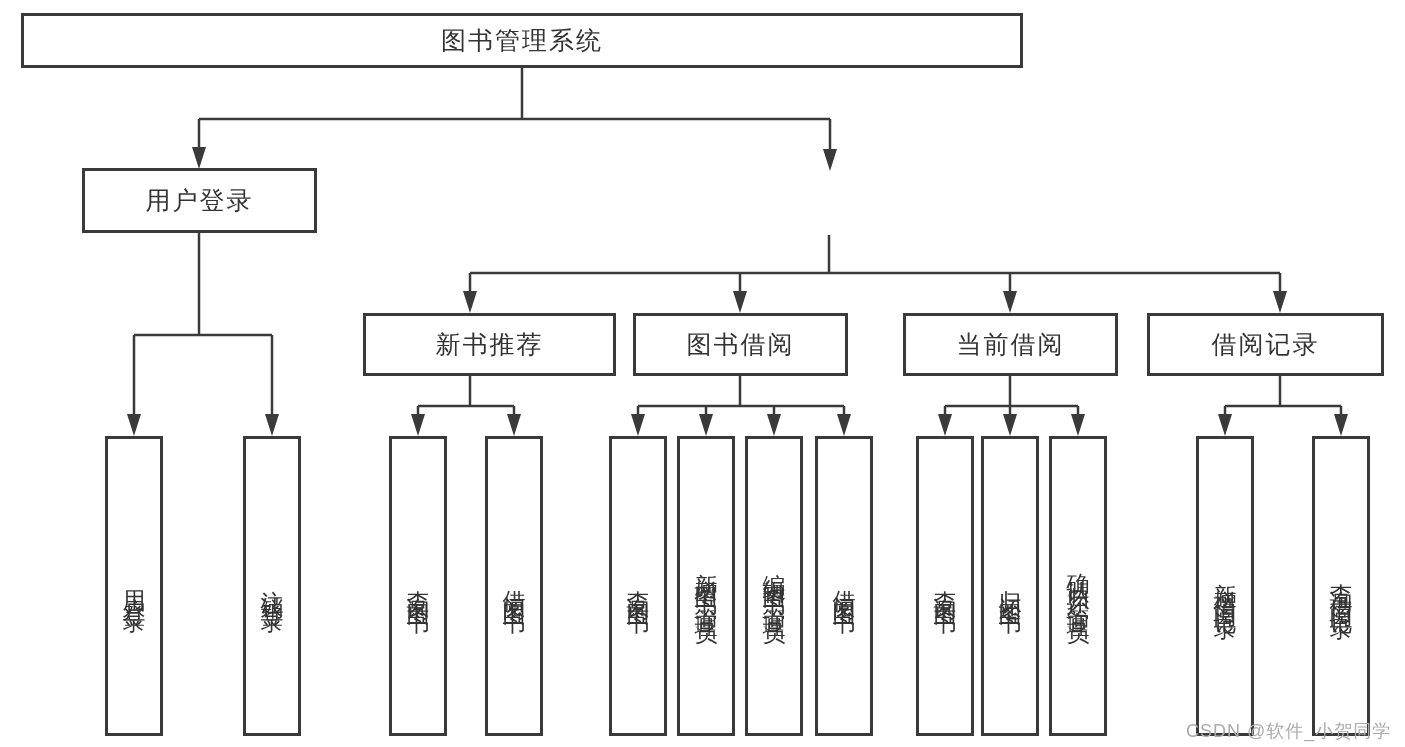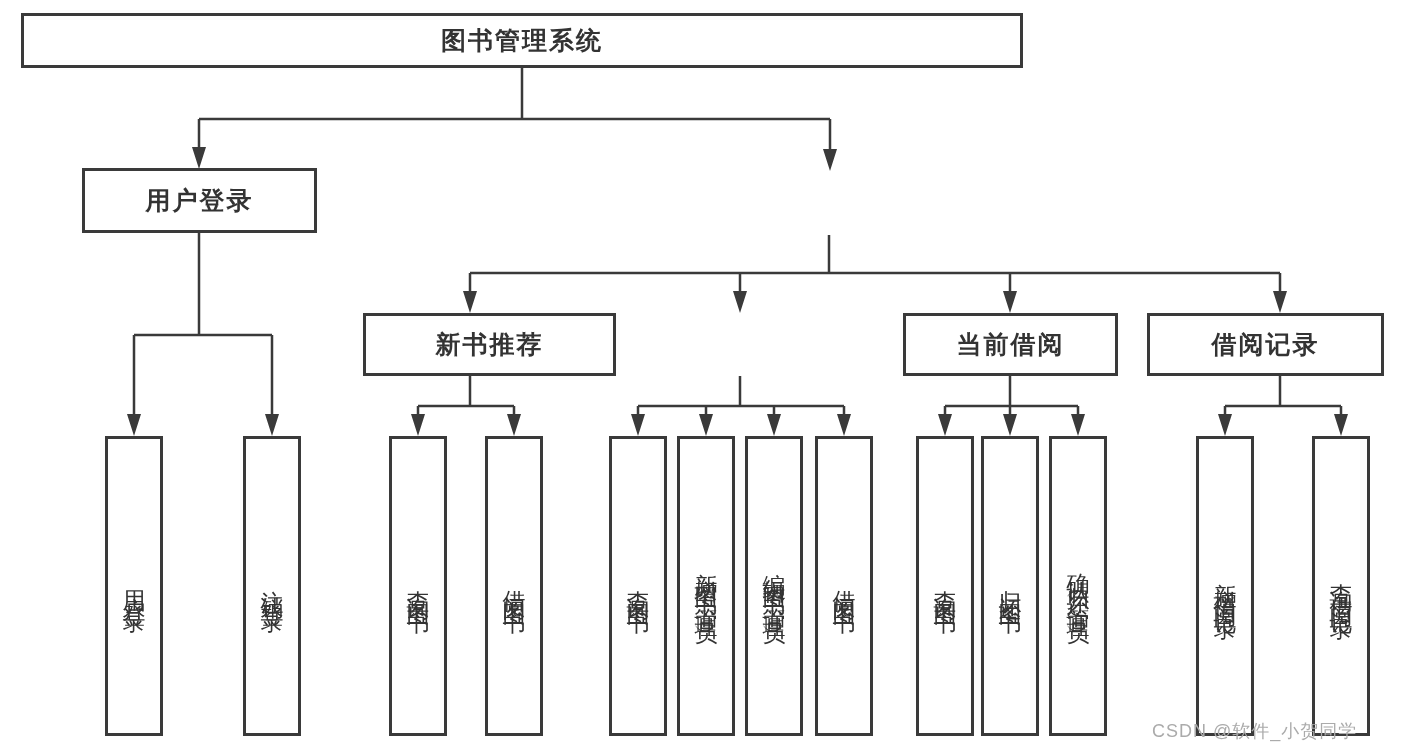--- a/index.html
+++ b/index.html
@@ -26,21 +26,20 @@
     background: #ffffff;
     border: 3px solid #3a3a3a;
     box-sizing: border-box;
     display: flex;
     align-items: center;
     justify-content: center;
     font-size: 25px;
     letter-spacing: 2px;
     color: #333333;
     white-space: nowrap;
-    font-weight: bold;
   }
   .leaf {
     position: absolute;
     top: 436px;
     width: 58px;
     height: 300px;
     background: #ffffff;
     border: 3px solid #3a3a3a;
     box-sizing: border-box;
     display: flex;
@@ -48,21 +47,21 @@
     justify-content: center;
     writing-mode: vertical-lr;
     text-orientation: mixed;
     font-size: 23px;
     letter-spacing: 7px;
     color: #333333;
     line-height: 1;
   }
   #watermark {
     position: absolute;
-    left: 1152px;
+    left: 1186px;
     top: 719px;
     font-size: 18px;
     color: #ababab;
     letter-spacing: 1px;
     white-space: nowrap;
   }
 </style>
 </head>
 <body>
 
@@ -104,20 +103,21 @@
              M1071 414 L1085 414 L1078 436 Z
              M1218 414 L1232 414 L1225 436 Z
              M1334 414 L1348 414 L1341 436 Z" fill="#3a3a3a" stroke="none"></path>
   </svg>
 
   <div class="hbox" style="left:21px; top:13px; width:1002px; height:55px;">图书管理系统</div>
 
   <div class="hbox" style="left:82px; top:168px; width:235px; height:65px;">用户登录</div>
 
   <div class="hbox" style="left:363px; top:313px; width:253px; height:63px;">新书推荐</div>
+  <div class="hbox" style="left:633px; top:313px; width:215px; height:63px;">图书借阅</div>
   <div class="hbox" style="left:903px; top:313px; width:215px; height:63px;">当前借阅</div>
   <div class="hbox" style="left:1147px; top:313px; width:237px; height:63px;">借阅记录</div>
 
   <div class="leaf" style="left:105px;">用户登录</div>
   <div class="leaf" style="left:243px;">注销登录</div>
 
   <div class="leaf" style="left:389px;">查询图书</div>
   <div class="leaf" style="left:485px;">借阅图书</div>
 
   <div class="leaf" style="left:609px;">查询图书</div>

